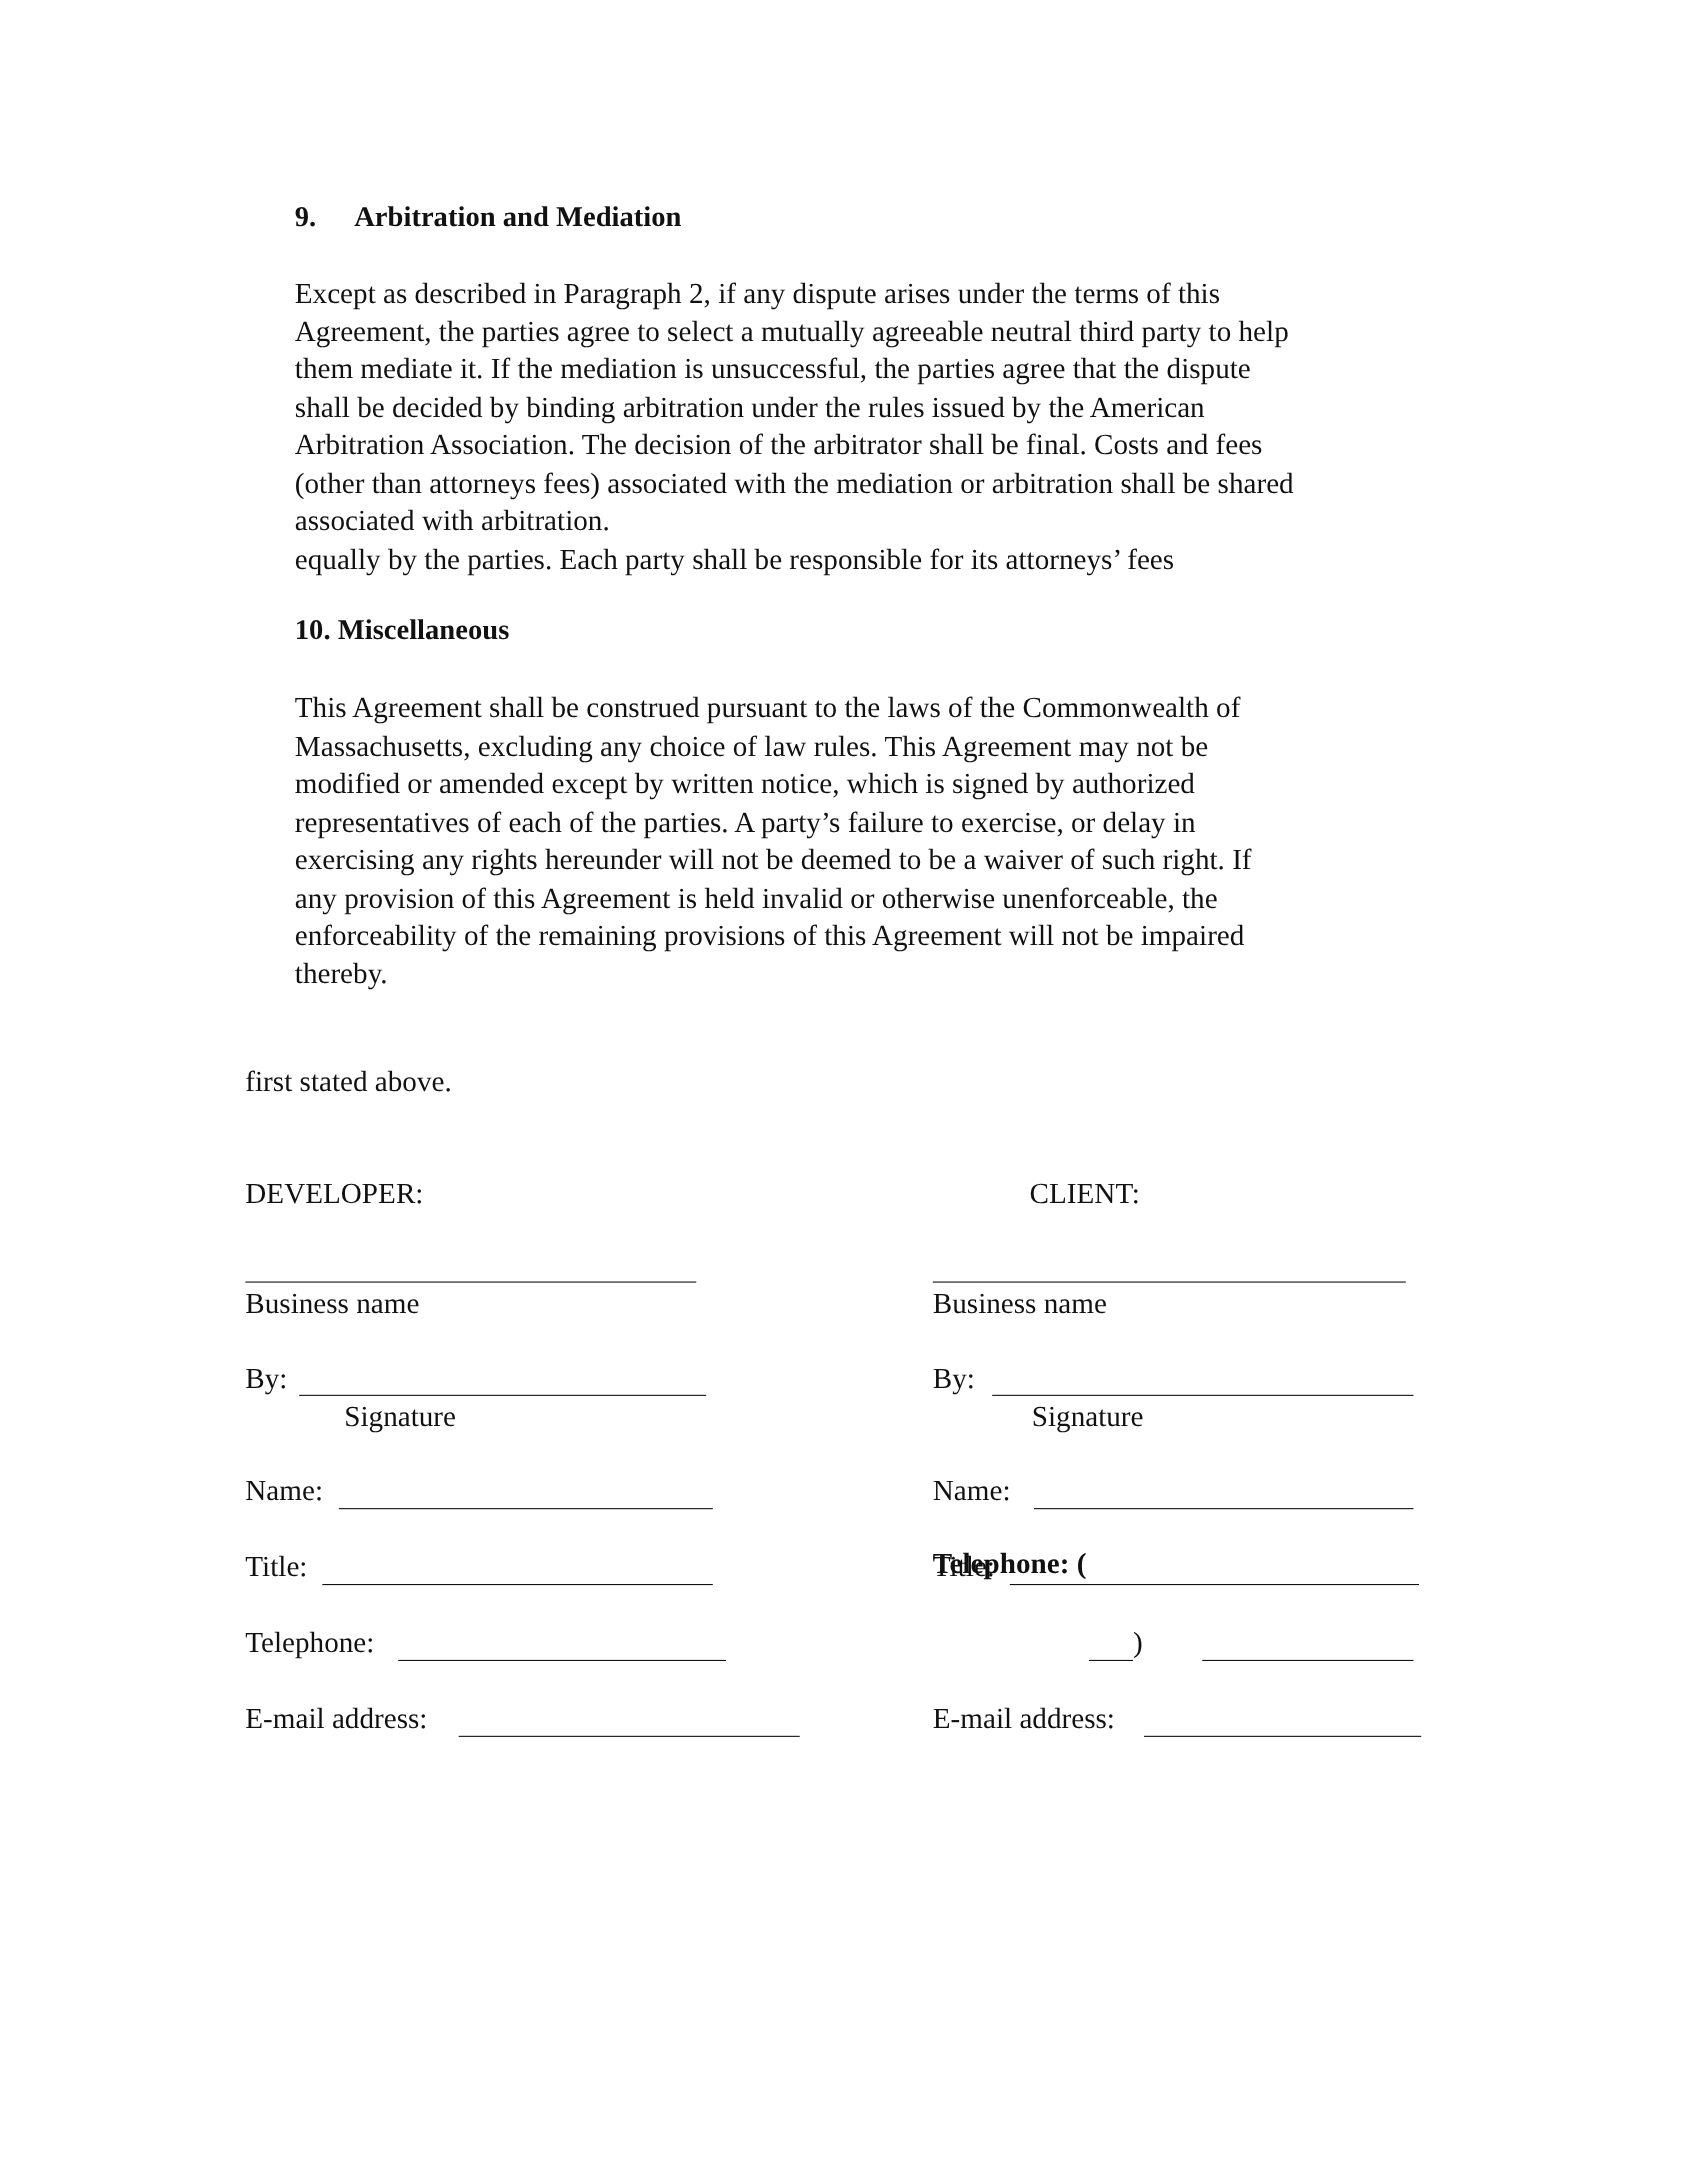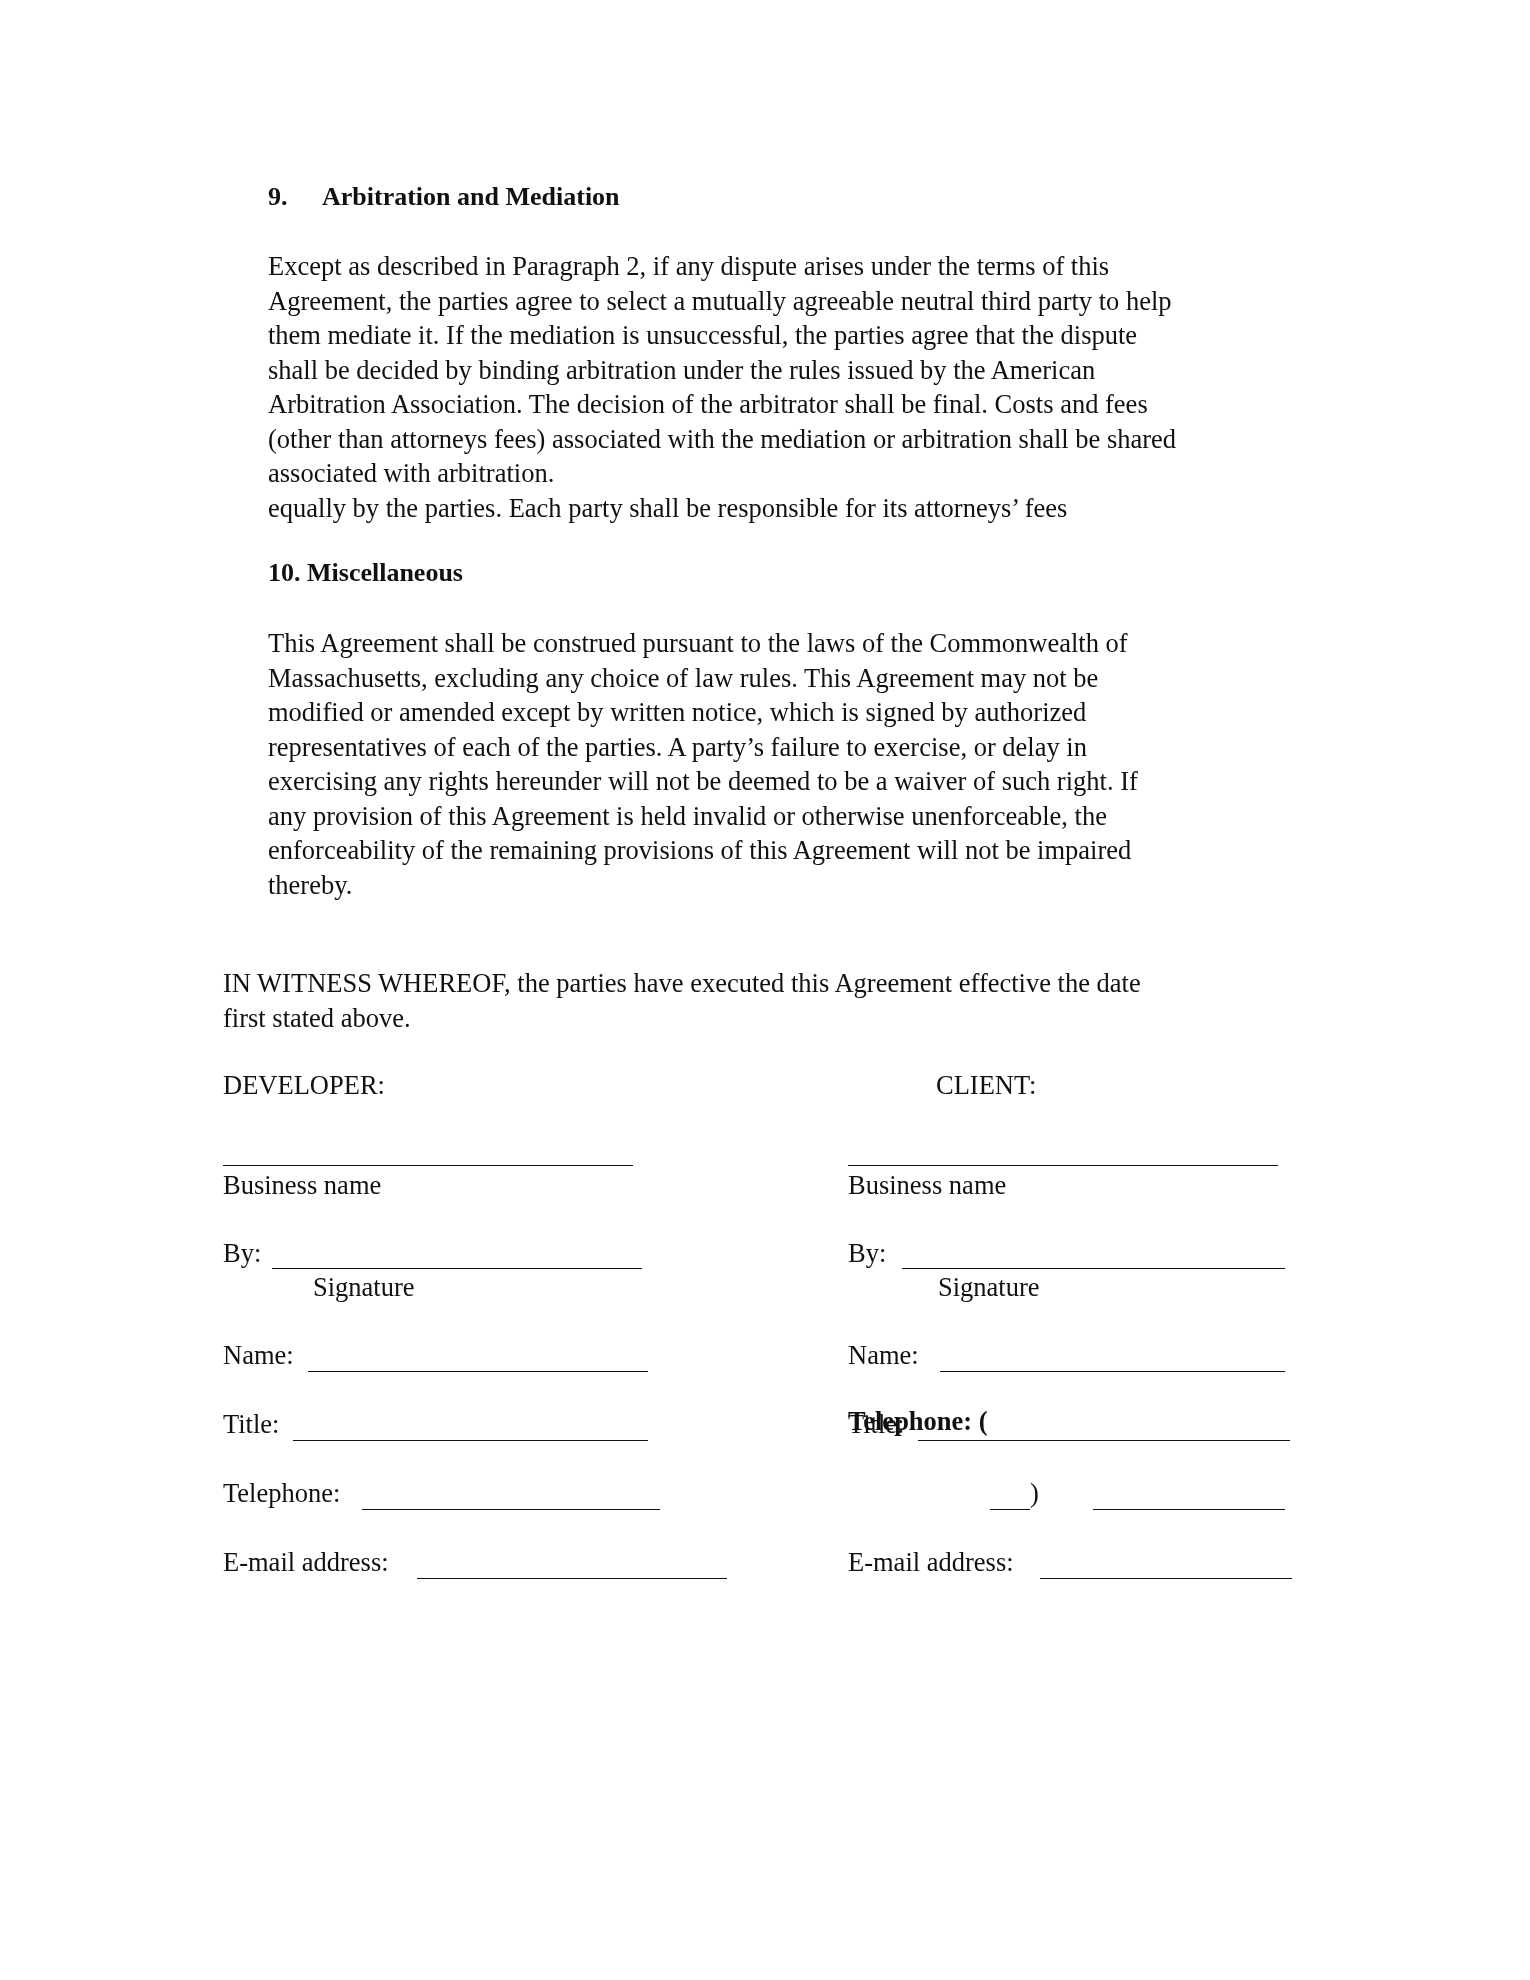--- a/index.html
+++ b/index.html
@@ -39,21 +39,20 @@
   <div>Massachusetts, excluding any choice of law rules. This Agreement may not be</div>
   <div>modified or amended except by written notice, which is signed by authorized</div>
   <div>representatives of each of the parties. A party’s failure to exercise, or delay in</div>
   <div>exercising any rights hereunder will not be deemed to be a waiver of such right. If</div>
   <div>any provision of this Agreement is held invalid or otherwise unenforceable, the</div>
   <div>enforceability of the remaining provisions of this Agreement will not be impaired</div>
   <div>thereby.</div>
 </div>
 
 <div class="abs p" style="left:223px; top:966px; width:1100px;">
-  <div>IN WITNESS WHEREOF, the parties have executed this Agreement effective the date</div>
   <div>first stated above.</div>
 </div>
 
 <div class="abs t" style="left:223px; top:1070px;">DEVELOPER:</div>
 <div class="line" style="left:223px; top:1165px; width:410px;"></div>
 <div class="abs t" style="left:223px; top:1170px;">Business name</div>
 
 <div class="abs t" style="left:223px; top:1238px;">By:</div>
 <div class="line" style="left:272px; top:1268px; width:370px;"></div>
 <div class="abs sig" style="left:313px; top:1272px;">Signature</div>

